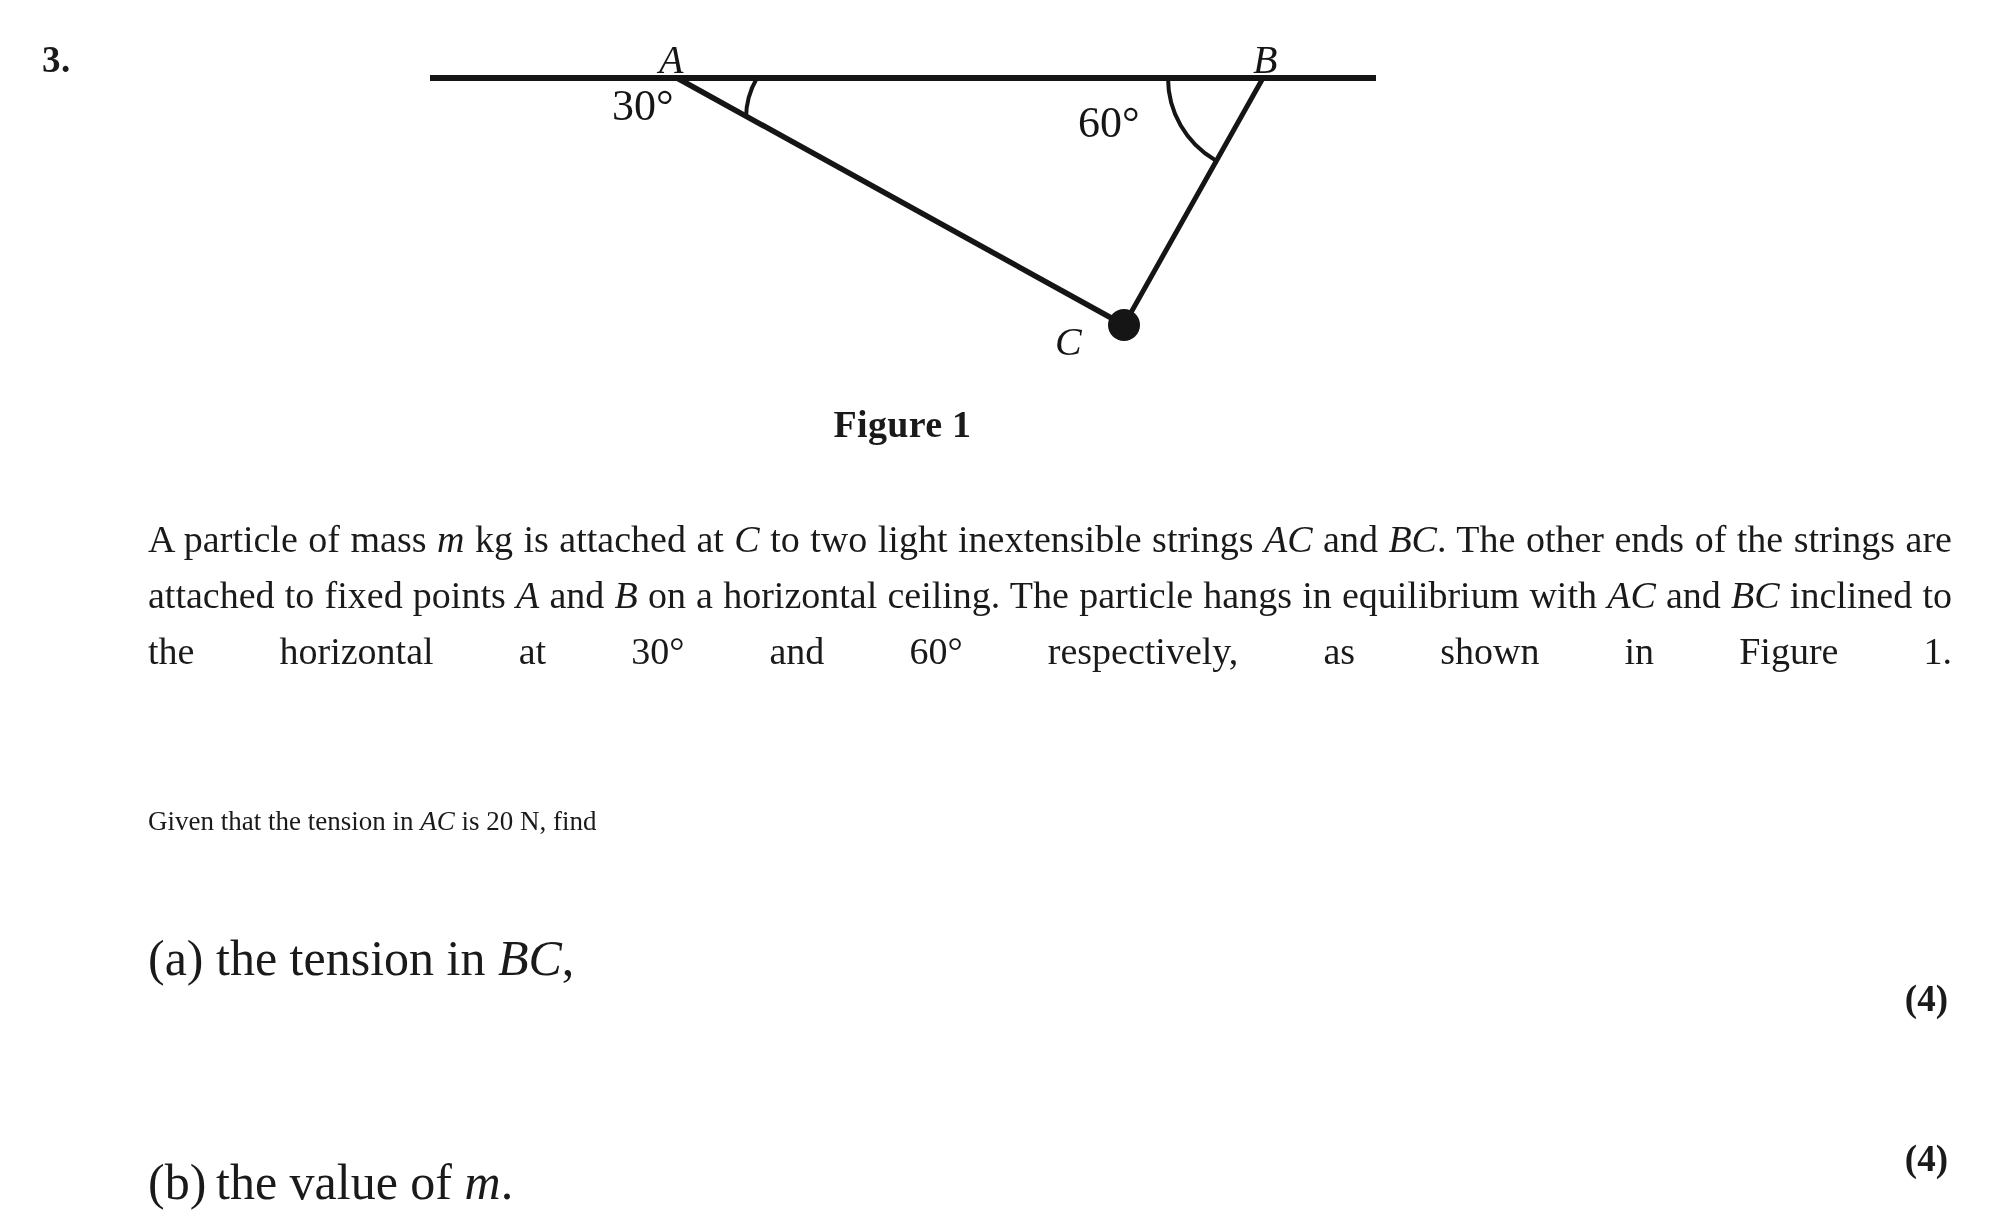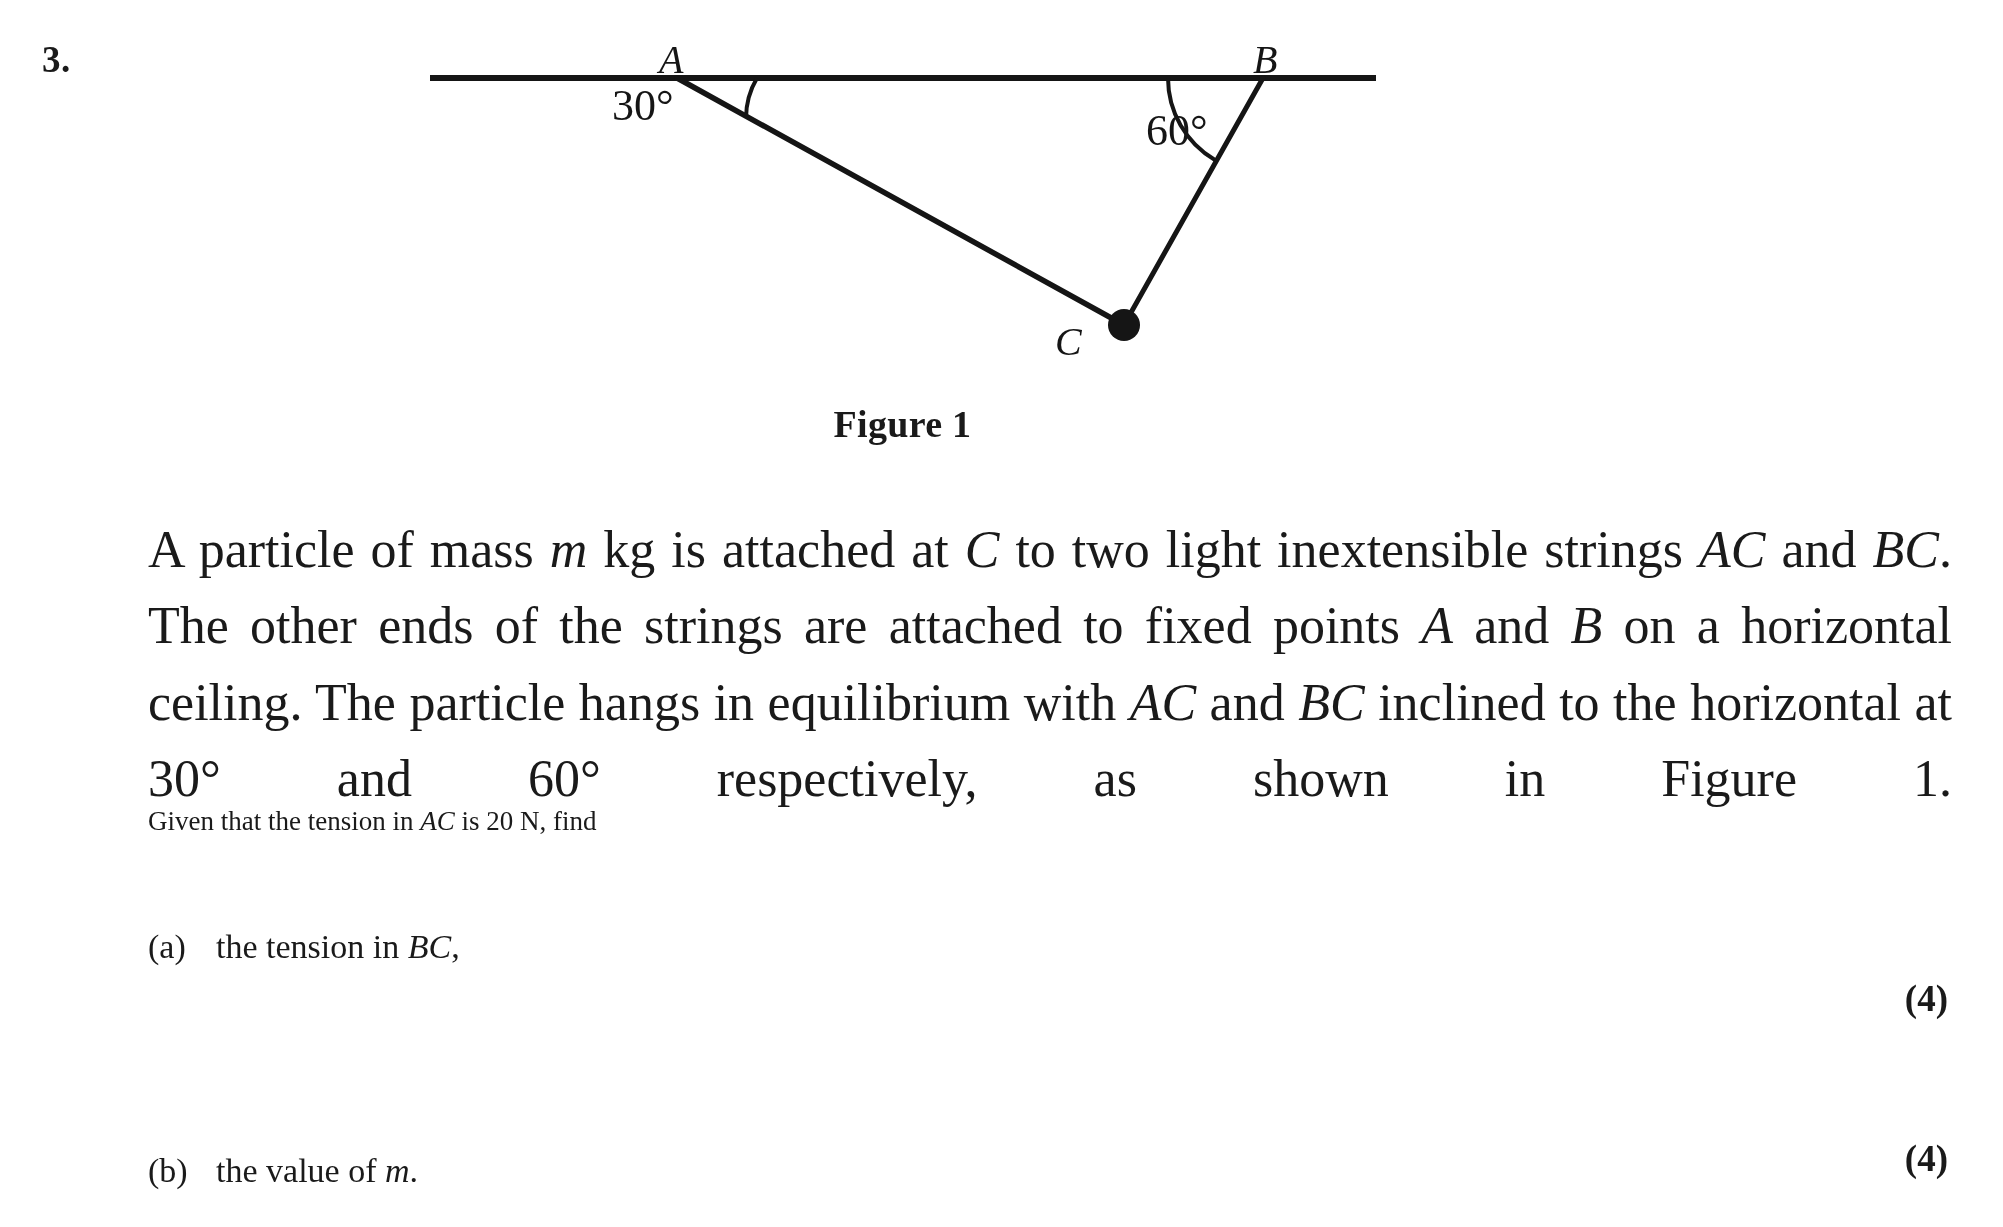--- a/index.html
+++ b/index.html
@@ -50,21 +50,21 @@
     position: absolute;
     font-size: 44px;
     line-height: 1;
     color: #151515;
     font-style: normal;
   }
   #label-A { left: 659px; top: 40px; }
   #label-B { left: 1253px; top: 40px; }
   #label-C { left: 1055px; top: 322px; }
   #label-angle-a { left: 612px; top: 84px; }
-  #label-angle-b { left: 1146px; top: 101px; margin-top: 8px; }
+  #label-angle-b { left: 1078px; top: 101px; }
 
   #figure-caption {
     position: absolute;
     left: 0;
     top: 402px;
     width: 1685px;
     text-align: center;
     font-weight: bold;
     font-size: 38px;
     letter-spacing: 0.3px;
@@ -75,21 +75,21 @@
   }
 
   
   #body-text {
     position: absolute;
     left: 148px;
     top: 512px;
     width: 1804px;
   }
   .para {
-    font-size: 52px;
+    font-size: 38px;
     line-height: 1.47;
     text-align: justify;
     text-justify: inter-word;
     margin: 0;
   }
   .para.last-justify::after {
     content: "";
     display: inline-block;
     width: 100%;
   }
@@ -98,21 +98,21 @@
     position: absolute;
     left: 148px;
     top: 802px;
     font-size: 27px;
     line-height: 1.47;
   }
 
   .part-row {
     position: absolute;
     left: 148px;
-    font-size: 34px;
+    font-size: 50px;
     line-height: 1.47;
     white-space: nowrap;
   }
   #part-a { top: 922px; }
   #part-b { top: 1146px; }
   .part-tag { display: inline-block; width: 68px; }
 
   .marks {
     position: absolute;
     right: 55px;

